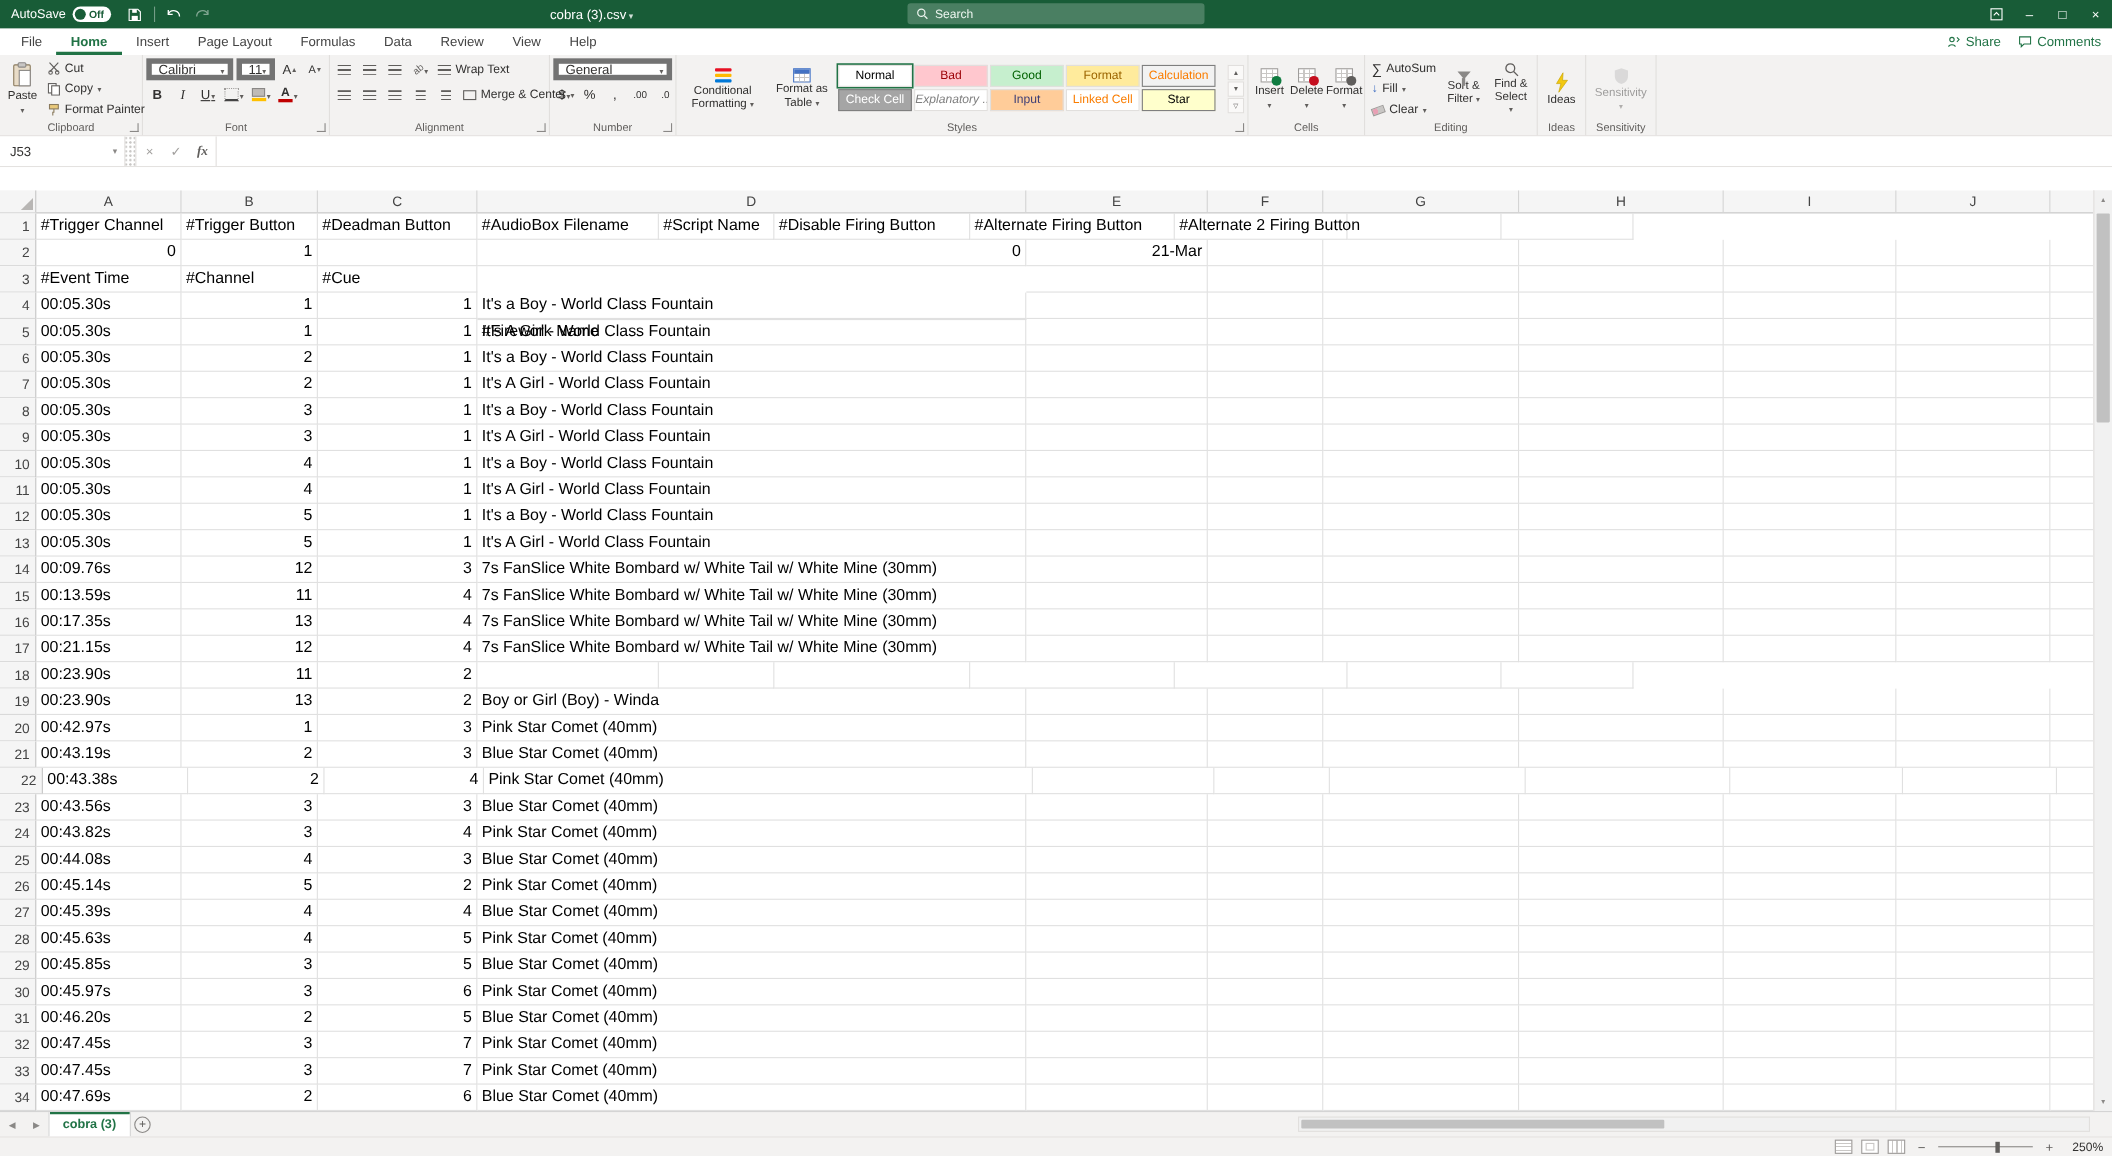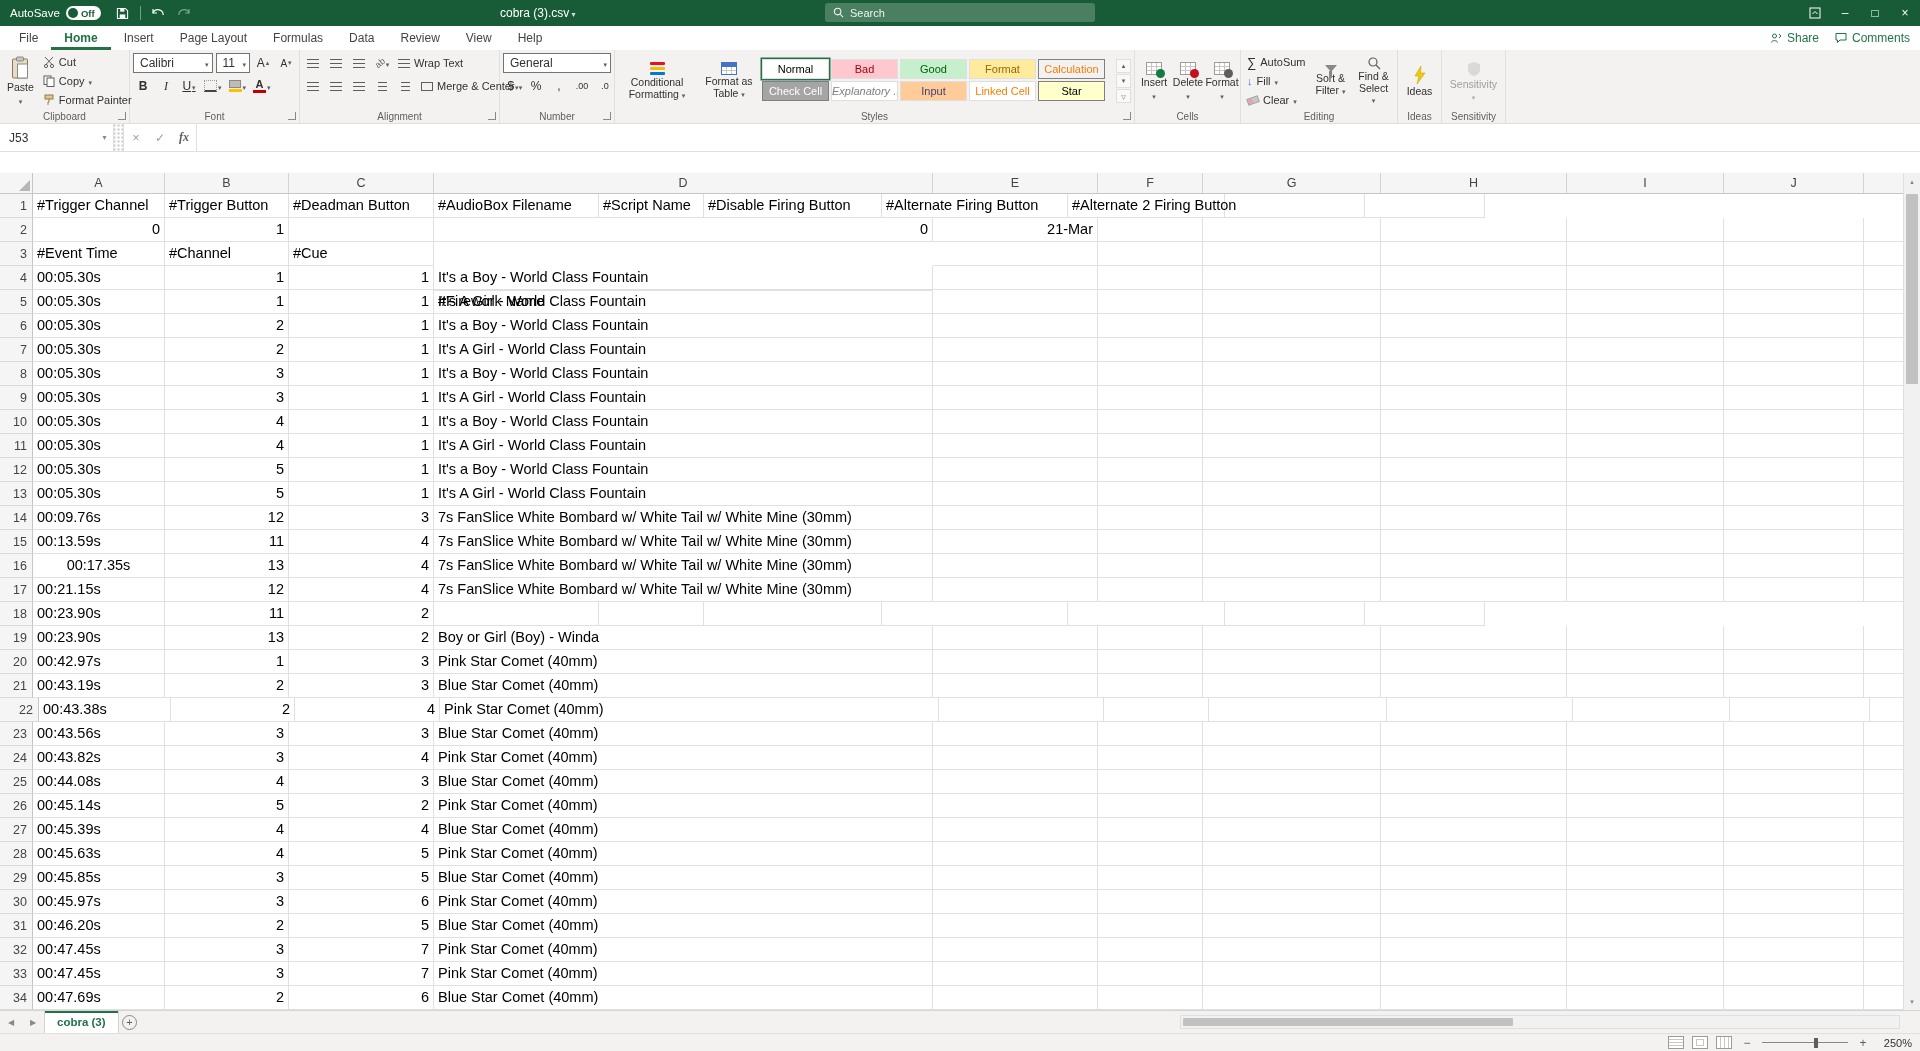--- a/index.html
+++ b/index.html
@@ -40,21 +40,21 @@
   .grp-label { position:absolute; bottom:1px; left:0; right:0; text-align:center; font-size:10px; color:#605E5C; white-space:nowrap; }
   .launcher { position:absolute; right:3px; bottom:3px; width:8px; height:8px;
               border-right:1.5px solid #8A8886; border-bottom:1.5px solid #8A8886; }
   .grp-body { display:flex; height:100%; gap:2px; }
   .bigbtn { display:flex; flex-direction:column; align-items:center; justify-content:center; gap:1px;
             font-size:10.5px; color:#323130; padding:1px 4px; cursor:default; text-align:center; }
   .bigbtn .lbl2 { line-height:11px; }
   .caret::after { content:"\25BE"; font-size:7px; color:#605E5C; }
   .smallcol { display:flex; flex-direction:column; justify-content:center; gap:2px; }
   .smallbtn { display:flex; align-items:center; gap:4px; font-size:11px; color:#323130; height:17px; padding:0 3px; cursor:default; white-space:nowrap; }
-  .combo { background:#fff; border:1px solid #737373; height:20px; display:flex; align-items:center;
+  .combo { background:#fff; border:5px solid #737373; height:20px; display:flex; align-items:center;
            justify-content:space-between; font-size:12px; color:#323130; padding:0 3px 0 6px; }
   .iconbtn { min-width:20px; height:20px; display:flex; align-items:center; justify-content:center;
              font-size:12px; color:#323130; gap:1px; padding:0 2px; cursor:default; }
   .rowline { display:flex; align-items:center; gap:3px; }
   .fcol { display:flex; flex-direction:column; justify-content:center; gap:3px; flex:1; }
 
   .alico { width:12px; height:9px; background:repeating-linear-gradient(#605E5C 0 1.2px, transparent 1.2px 4px); }
   .b-b { font-weight:bold; } .b-i { font-style:italic; font-family:"Liberation Serif",serif; }
   .b-u { text-decoration:underline; }
   .borderico { width:13px; height:12px; border:1px dotted #9E9C9A; border-bottom:2px solid #444; }
@@ -769,21 +769,21 @@
             <div class="cell" style="width: 165px;"></div>
             <div class="cell" style="width: 105px;"></div>
             <div class="cell" style="width: 178px;"></div>
             <div class="cell" style="width: 186px;"></div>
             <div class="cell" style="width: 157px;"></div>
             <div class="cell" style="width: 140px;"></div>
             <div class="cell" style="width: 120px;"></div>
           </div>
           <div class="grow" style="height: 24px;">
             <div class="rowhdr" style="width: 33px;">16</div>
-            <div class="cell filled" style="width: 132px; text-align: center;">00:17.35s</div>
+            <div class="cell filled" style="width: 132px;">00:17.35s</div>
             <div class="cell filled r" style="width: 124px;">13</div>
             <div class="cell filled r" style="width: 145px;">4</div>
             <div class="cell filled" style="width: 499px;">7s FanSlice White Bombard w/ White Tail w/ White Mine (30mm)</div>
             <div class="cell" style="width: 165px;"></div>
             <div class="cell" style="width: 105px;"></div>
             <div class="cell" style="width: 178px;"></div>
             <div class="cell" style="width: 186px;"></div>
             <div class="cell" style="width: 157px;"></div>
             <div class="cell" style="width: 140px;"></div>
             <div class="cell" style="width: 120px;"></div>

